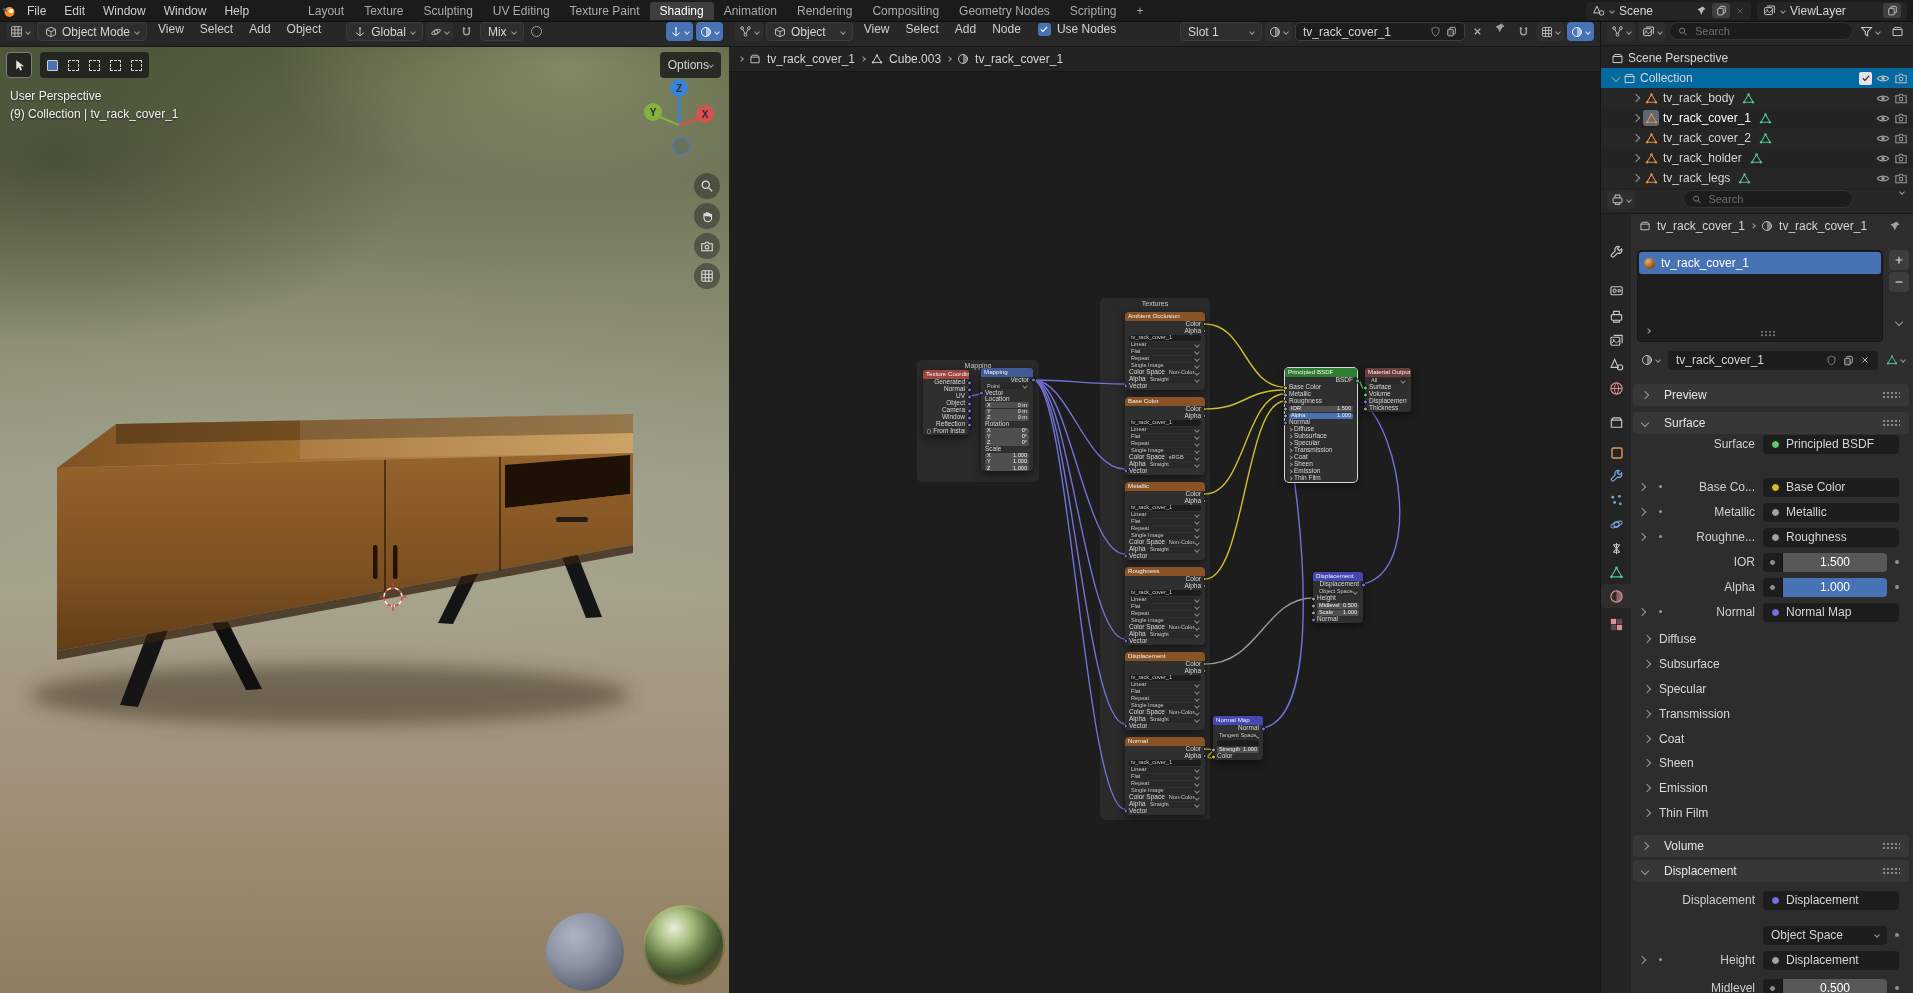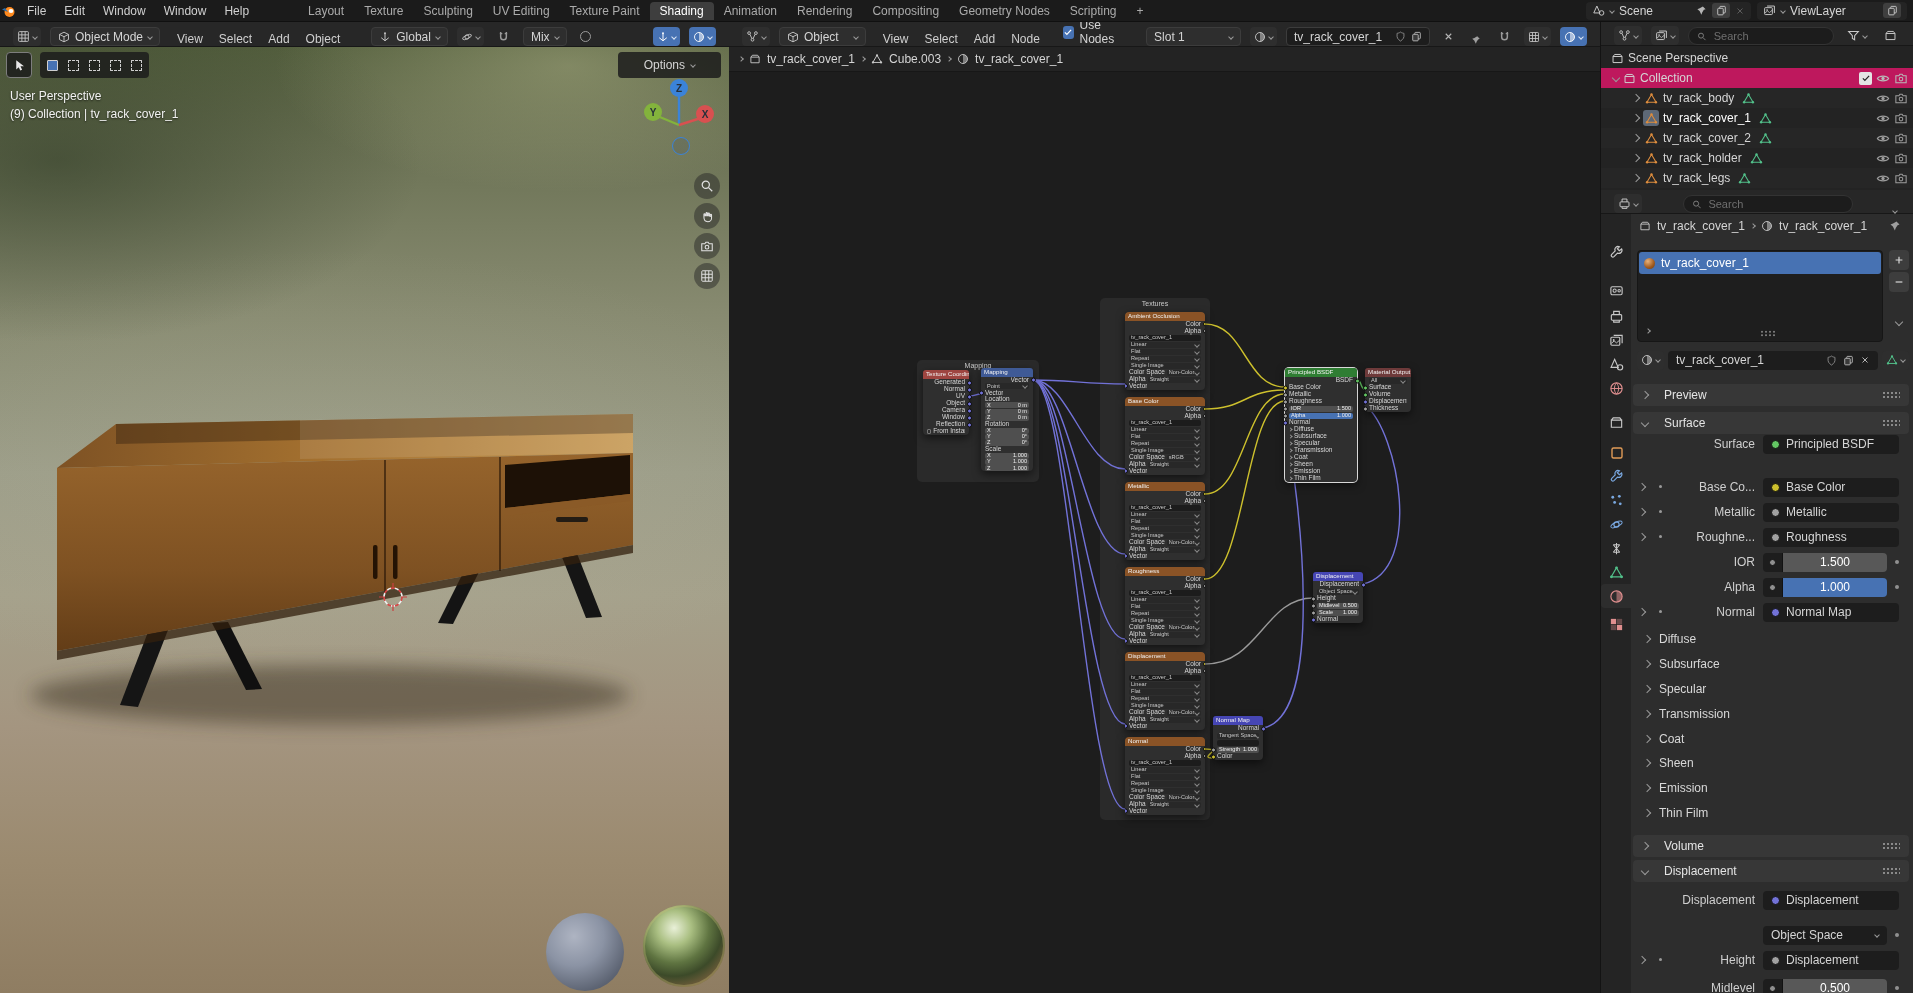--- a/index.html
+++ b/index.html
@@ -13,21 +13,21 @@
 .cv.sm{width:4px;height:4px}
 
 #topbar{position:absolute;left:0;top:0;width:1913px;height:22px;background:#1b1b1b;display:flex;align-items:center;border-bottom:1px solid #101010;z-index:5}
 #topbar .menu{padding:0 9px;color:#d0d0d0}
 #tabs{display:flex;align-items:center;margin-left:40px}
 .tab{padding:2px 10px;border-radius:4px 4px 0 0;color:#ababab;white-space:nowrap}
 .tab.active{background:#3e3e3e;color:#fff}
 .tb-widget{display:flex;align-items:center;gap:5px;background:#242424;border-radius:4px;height:18px;padding:0 6px}
 .tb-btn{display:flex;align-items:center;justify-content:center;background:#3f3f3f;border-radius:3px;width:18px;height:15px}
 
-.ed-header{position:absolute;height:25px;background:#272727;display:flex;align-items:flex-end;gap:9px;padding:0 13px;border-bottom:1px solid #171717;z-index:3}
+.ed-header{position:absolute;height:25px;background:#272727;display:flex;align-items:flex-start;gap:3px;padding:0 6px;border-bottom:1px solid #171717;z-index:3}
 .drop{display:flex;align-items:center;gap:5px;background:#2e2e2e;border:1px solid #3c3c3c;border-radius:4px;height:19px;padding:0 7px;white-space:nowrap}
 .hmenu{padding:0 8px;color:#cfcfcf;white-space:nowrap}
 .icbtn{display:flex;align-items:center;gap:3px;background:#2e2e2e;border-radius:4px;height:19px;padding:0 4px}
 .icbtn.on{background:#4772b3}
 .icbtn.plain{background:transparent}
 
 #vp{position:absolute;left:0;top:22px;width:729px;height:971px;overflow:hidden}
 #vp-canvas{position:absolute;left:0;top:25px;width:729px;height:946px;
 background:
 radial-gradient(ellipse 420px 180px at 78% 2%, rgba(205,205,160,.35), transparent 70%),
@@ -408,21 +408,21 @@
             <use href="#s-cursor"></use>
           </svg>
       </div>
       <div class="toolpill" style="left:40px;top:5px;padding:0 2px">
         <span class="selbox" style="background:#4772b3;border-style:solid"></span>
         <span class="selbox"></span>
         <span class="selbox"></span>
         <span class="selbox"></span>
         <span class="selbox"></span>
       </div>
-      <div class="toolpill" style="right:8px;top:5px;padding:0 26px;gap:6px">
+      <div class="toolpill" style="right:8px;top:5px;padding:0 8px;">
         <span>Options</span>
           <span class="cv sm"></span>
       </div>
 
       <div class="vp-overlay-text" style="left:10px;top:42px">User Perspective</div>
       <div class="vp-overlay-text" style="left:10px;top:60px">(9) Collection | tv_rack_cover_1</div>
 
       <div class="abs" style="left:636px;top:30px;width:86px;height:86px">
         <svg class="ic" width="86" height="86" viewBox="0 0 86 86">
           <line x1="43" y1="48" x2="43" y2="18" stroke="#3b83d8" stroke-width="2.4"></line>
@@ -484,21 +484,21 @@
         </div>
       <span class="row" style="gap:6px;margin-left:6px">
         <span style="width:13px;height:13px;background:#4772b3;border-radius:3px;display:flex;align-items:center;justify-content:center">
             <svg class="ic" width="10" height="10" color="#fff">
               <use href="#s-check"></use>
             </svg>
           </span>
         <span>Use Nodes</span>
       </span>
       <div style="flex:1"></div>
-      <span class="drop" style="width:111px;justify-content:space-between">
+      <span class="drop" style="width:82px;justify-content:space-between">
           <span>Slot 1</span>
           <span class="cv sm"></span>
         </span>
       <span class="icbtn">
           <svg class="ic" width="12" height="12" color="#c9c9c9">
             <use href="#s-matball"></use>
           </svg>
           <span class="cv sm"></span>
         </span>
       <span class="drop" style="background:#1d1d1d;width:170px">
@@ -1270,21 +1270,21 @@
             <use href="#s-box"></use>
           </svg>
         </span>
     </div>
     <div class="orow" style="top:26px">
       <svg class="ic" width="13" height="13" color="#d0d0d0" style="margin-left:4px">
           <use href="#s-box"></use>
         </svg>
       <span>Scene Perspective</span>
     </div>
-    <div class="orow" style="top:46px;background:#be185d">
+    <div class="orow" style="top:46px;background:#0369a1">
       <span class="cv" style="margin-left:6px"></span>
       <svg class="ic" width="13" height="13" color="#d0d0d0">
           <use href="#s-box"></use>
         </svg>
       <span>Collection</span>
       <span class="grow"></span>
       <span style="width:13px;height:13px;background:#e4e4e4;border-radius:2px;display:flex;align-items:center;justify-content:center">
           <svg class="ic" width="10" height="10" color="#222">
             <use href="#s-check"></use>
           </svg>

